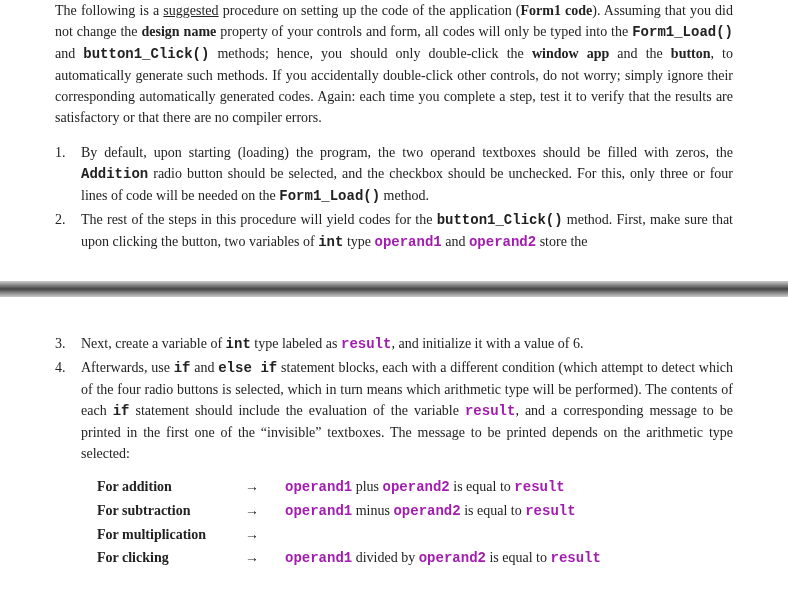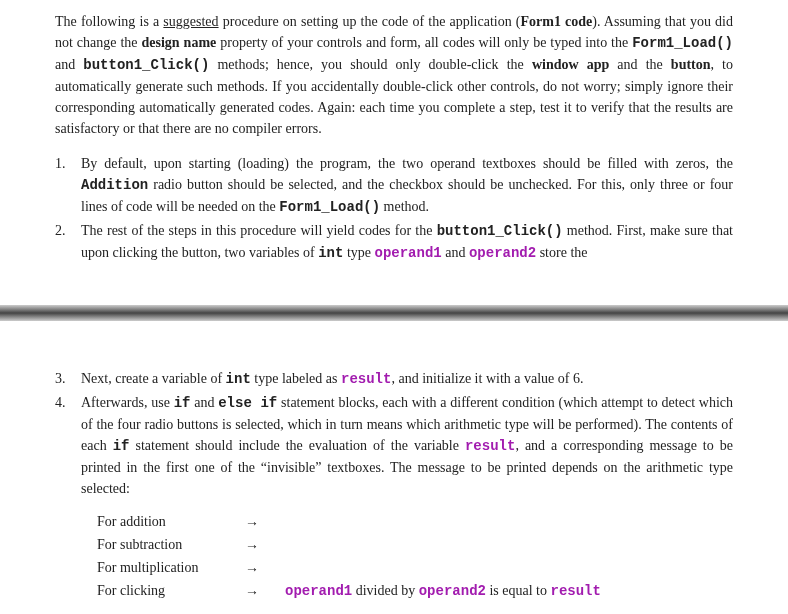--- a/index.html
+++ b/index.html
@@ -9,21 +9,21 @@
     }
     body {
       font-family: Georgia, 'Times New Roman', serif;
       font-size: 14px;
       line-height: 1.5;
       color: #222;
       background: #fff;
       width: 788px;
     }
     .page {
-      padding: 11px 55px;
+      padding: 0 55px;
     }
     .intro-para {
       text-align: justify;
       margin-bottom: 14px;
     }
     .underline {
       text-decoration: underline;
     }
     .bold {
       font-weight: bold;
@@ -68,21 +68,21 @@
     .op-table {
       margin-top: 12px;
       margin-left: 42px;
     }
     .op-row {
       display: flex;
       align-items: baseline;
       margin-bottom: 2px;
     }
     .op-label {
-      font-weight: normal;
+      font-weight: bold;
       width: 148px;
     }
     .op-arrow {
       width: 40px;
     }
     .op-text {
       flex: 1;
     }
   </style>
 </head>
@@ -124,24 +124,26 @@
       <span class="li-body">
         <span>Afterwards, use </span><span class="code">if</span><span> and </span><span class="code">else if</span><span> statement blocks, each with a different condition (which attempt to detect which of the four radio buttons is selected, which in turn means which arithmetic type will be performed). The contents of each </span><span class="code">if</span><span> statement should include the evaluation of the variable </span><span class="code blue">result</span><span>, and a corresponding message to be printed in the first one of the “invisible” textboxes. The message to be printed depends on the arithmetic type selected:</span>
       </span>
     </li>
   </ol>
 
   <div class="op-table">
     <div class="op-row">
       <span class="op-label">For addition</span>
       <span class="op-arrow">→</span>
+      <span class="op-text"><span class="code blue">operand1</span><span> plus </span><span class="code blue">operand2</span><span> is equal to </span><span class="code blue">result</span></span>
     </div>
     <div class="op-row">
       <span class="op-label">For subtraction</span>
       <span class="op-arrow">→</span>
+      <span class="op-text"><span class="code blue">operand1</span><span> minus </span><span class="code blue">operand2</span><span> is equal to </span><span class="code blue">result</span></span>
     </div>
     <div class="op-row">
       <span class="op-label">For multiplication</span>
       <span class="op-arrow">→</span>
     </div>
     <div class="op-row">
       <span class="op-label">For clicking</span>
       <span class="op-arrow">→</span>
       <span class="op-text"><span class="code blue">operand1</span><span> divided by </span><span class="code blue">operand2</span><span> is equal to </span><span class="code blue">result</span></span>
     </div>

